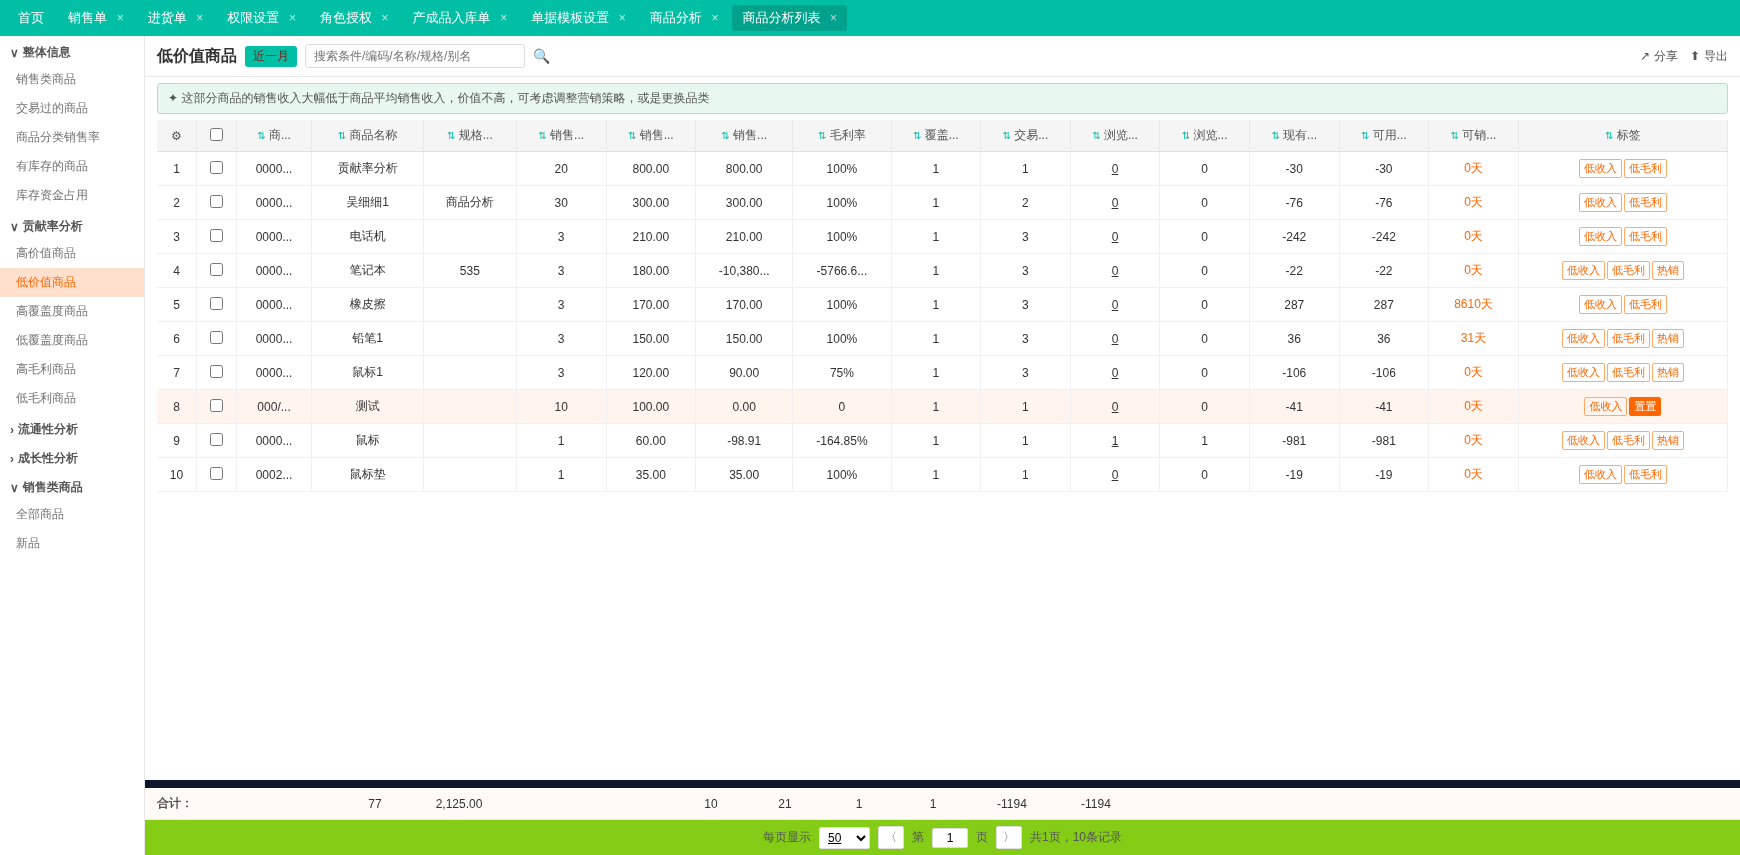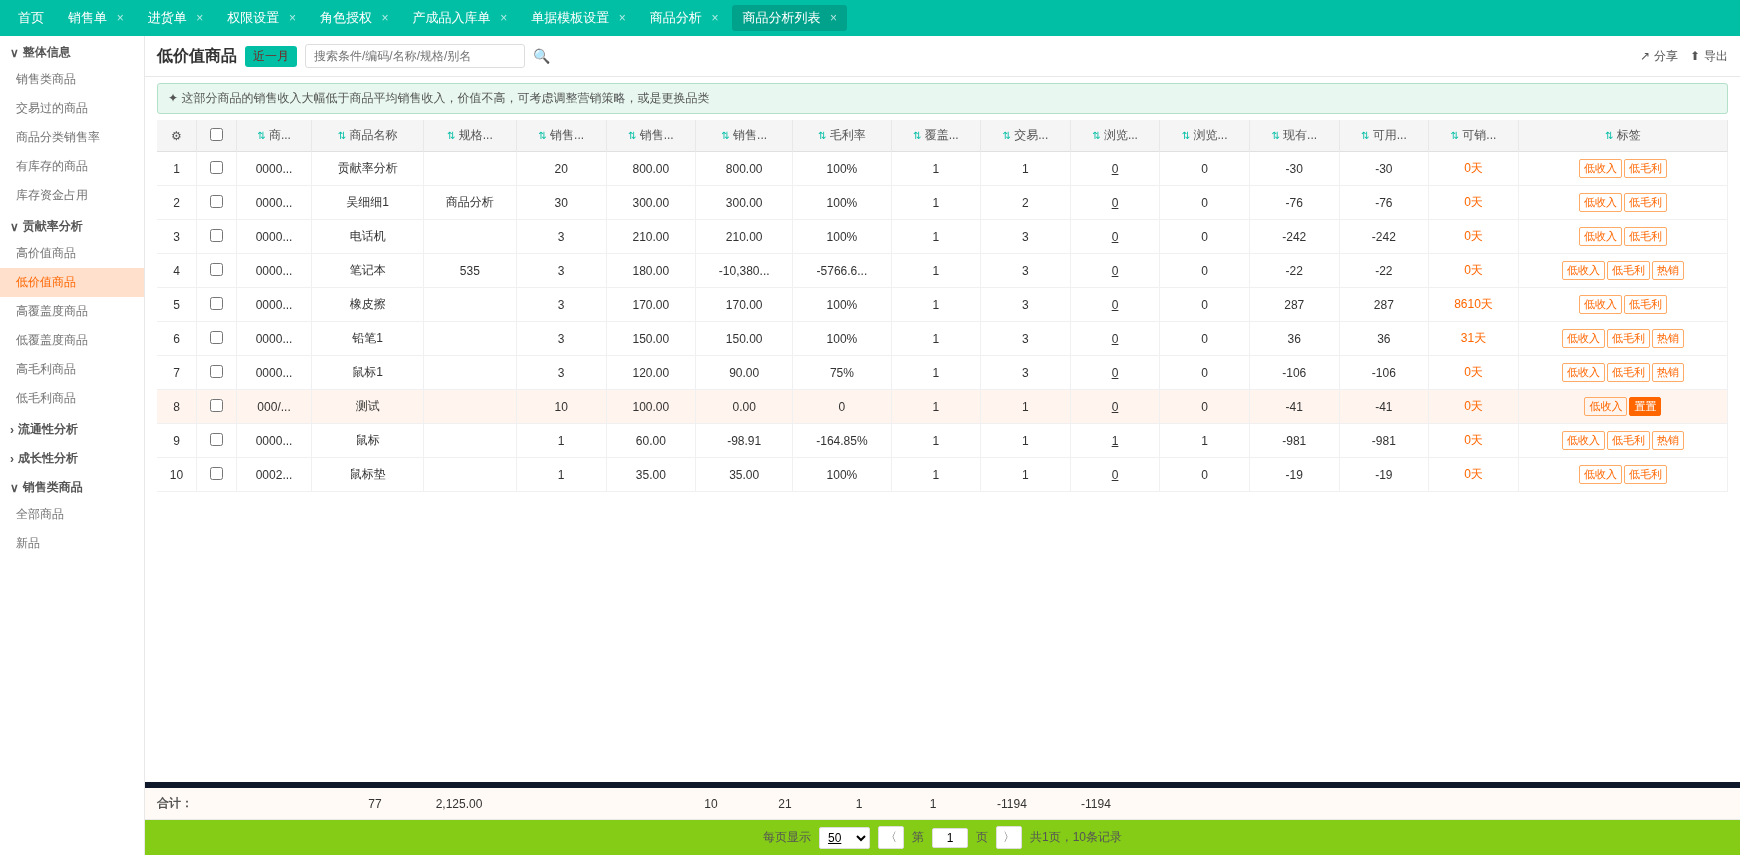--- a/index.html
+++ b/index.html
@@ -167,21 +167,21 @@
       text-align: center;
     }
     .tag-orange { color: #ff6600; border: 1px solid #ffaa66; }
     .tag-orange-fill { background: #ff6600; color: white; border: 1px solid #ff6600; }
     .days-text { color: #ff6600; }
     td.underline { text-decoration: underline; cursor: pointer; }
 
     
     .table-footer {
       background: #fffaf5;
-      border-top: 6px solid #0f172a;
+      border-top: 8px solid #0f172a;
       padding: 7px 12px;
       display: flex;
       align-items: center;
       gap: 10px;
     }
     .footer-label { color: #555; font-weight: bold; margin-right: 8px; }
     .footer-values {
       display: flex;
       gap: 14px;
       flex: 1;

